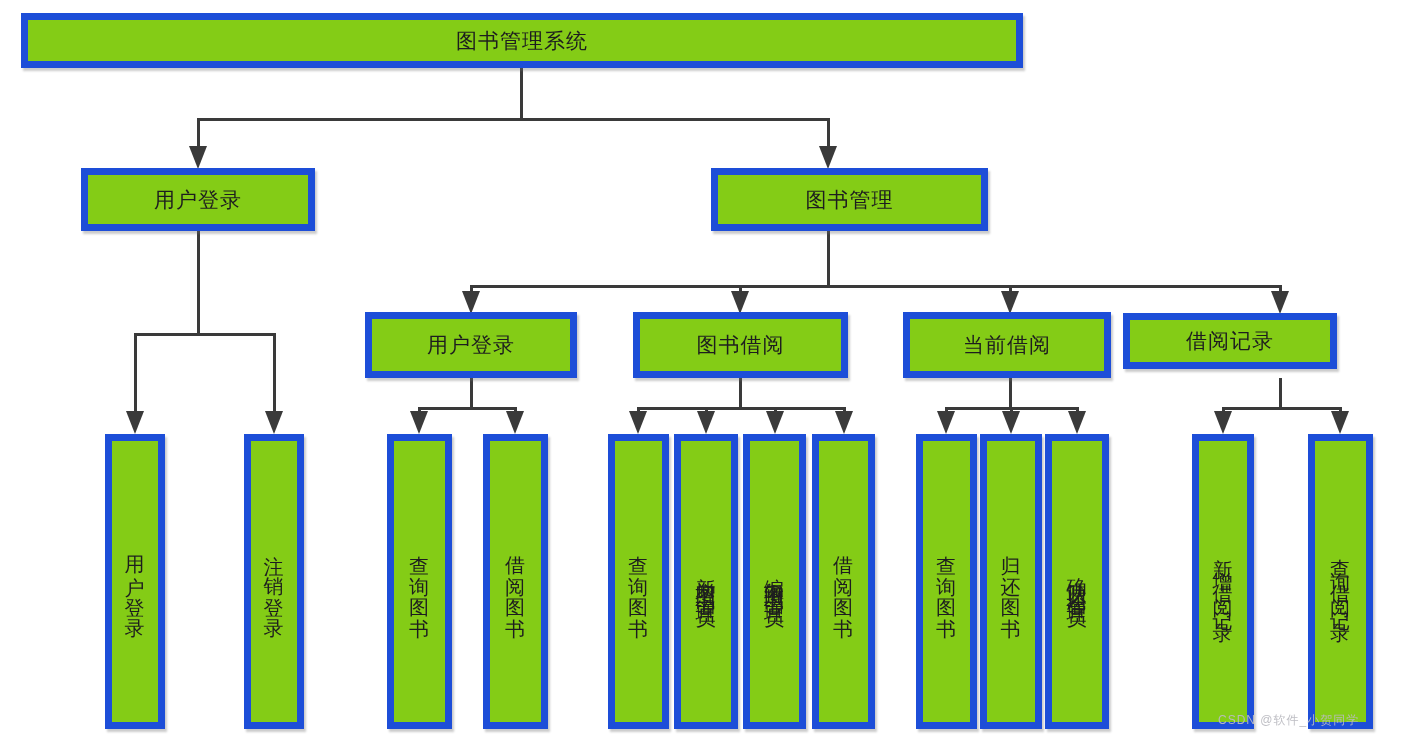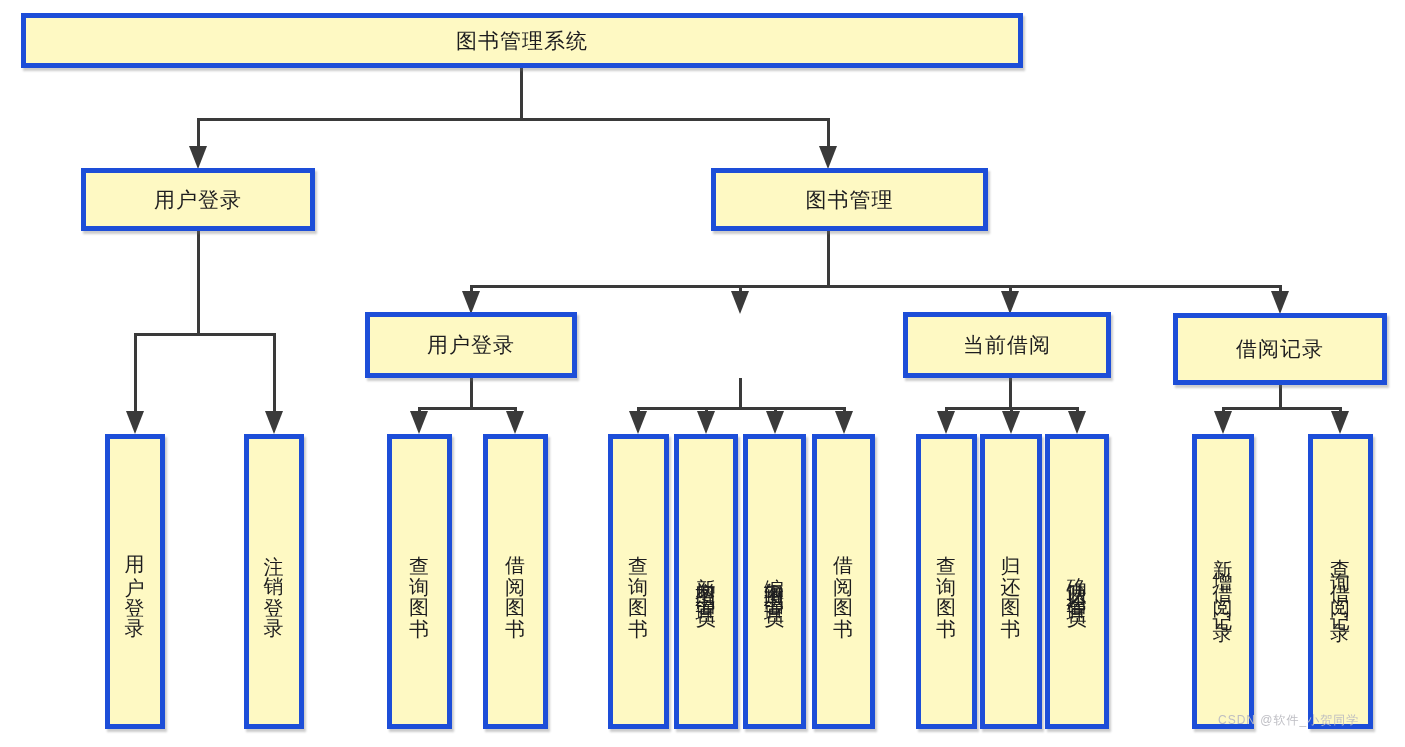--- a/index.html
+++ b/index.html
@@ -7,22 +7,22 @@
     position: relative;
     width: 1405px;
     height: 747px;
     background: #ffffff;
     overflow: hidden;
     font-family: "Liberation Sans", sans-serif;
   }
   .node {
     position: absolute;
     box-sizing: border-box;
-    background: #fef9c3;
-    border: 5px solid #1d4ed8;
+    background: #84cc16;
+    border: 7px solid #1d4ed8;
     box-shadow: 2px 3px 2px rgba(110,110,110,0.35);
     display: flex;
     align-items: center;
     justify-content: center;
     color: #1d1d1f;
   }
   .hnode { font-size: 21px; letter-spacing: 1px; font-weight: 500; }
   .leaf  { font-size: 20px; }
   .leaf span {
     writing-mode: vertical-rl;
@@ -119,22 +119,23 @@
   <div class="arrow-down" style="left:1214px;top:411px"></div>
   <div class="vline" style="left:1339px;top:407px;height:7px"></div>
   <div class="arrow-down" style="left:1331px;top:411px"></div>
 
   <div class="node hnode" style="left:21px;top:13px;width:1002px;height:55px">图书管理系统</div>
 
   <div class="node hnode" style="left:81px;top:168px;width:234px;height:63px">用户登录</div>
   <div class="node hnode" style="left:711px;top:168px;width:277px;height:63px">图书管理</div>
 
   <div class="node hnode" style="left:365px;top:312px;width:212px;height:66px">用户登录</div>
+  <div class="node hnode" style="left:633px;top:312px;width:215px;height:66px">图书借阅</div>
   <div class="node hnode" style="left:903px;top:312px;width:208px;height:66px">当前借阅</div>
-  <div class="node hnode" style="left:1173px;top:313px;width:214px;height:72px">借阅记录</div>
+  <div class="node hnode" style="left:1123px;top:313px;width:214px;height:56px">借阅记录</div>
 
   <div class="node leaf sp4" style="left:105px;top:434px;width:60px;height:295px">
     <span>用户登录</span>
   </div>
   <div class="node leaf sp4" style="left:244px;top:434px;width:60px;height:295px">
     <span>注销登录</span>
   </div>
 
   <div class="node leaf sp4" style="left:387px;top:434px;width:65px;height:295px">
     <span>查询图书</span>

